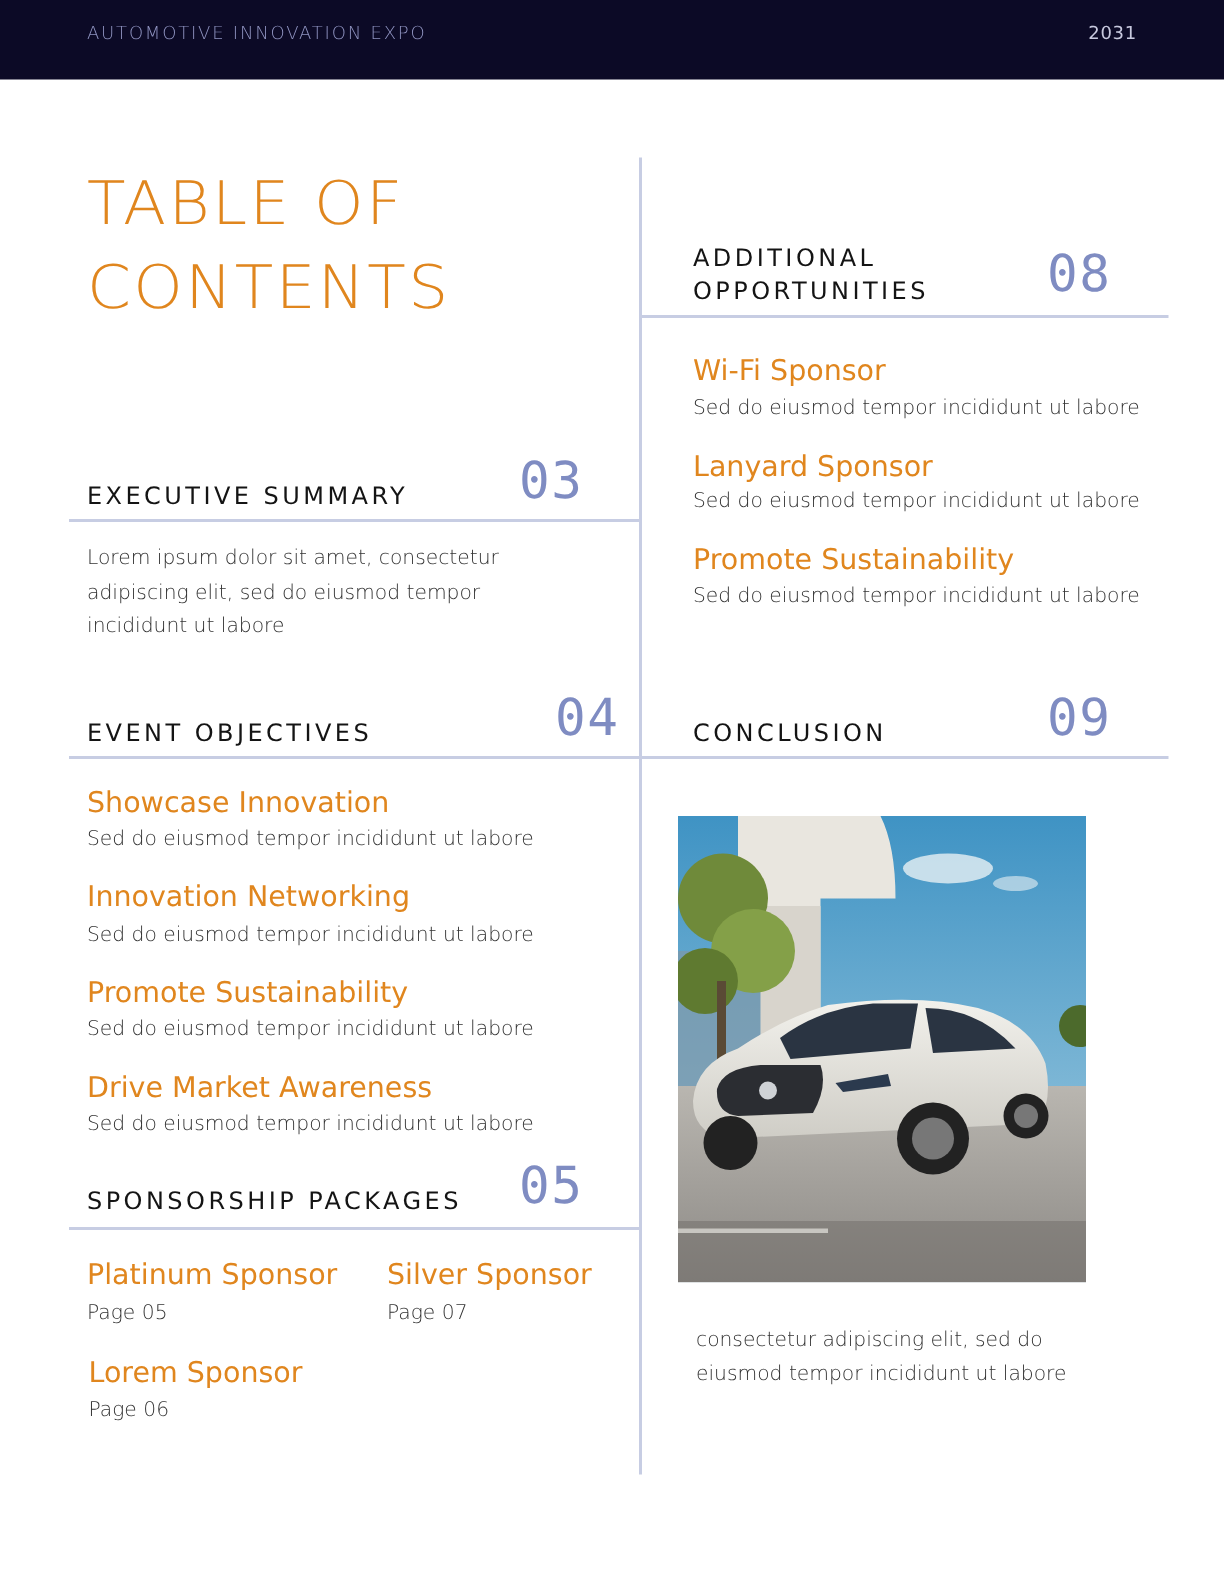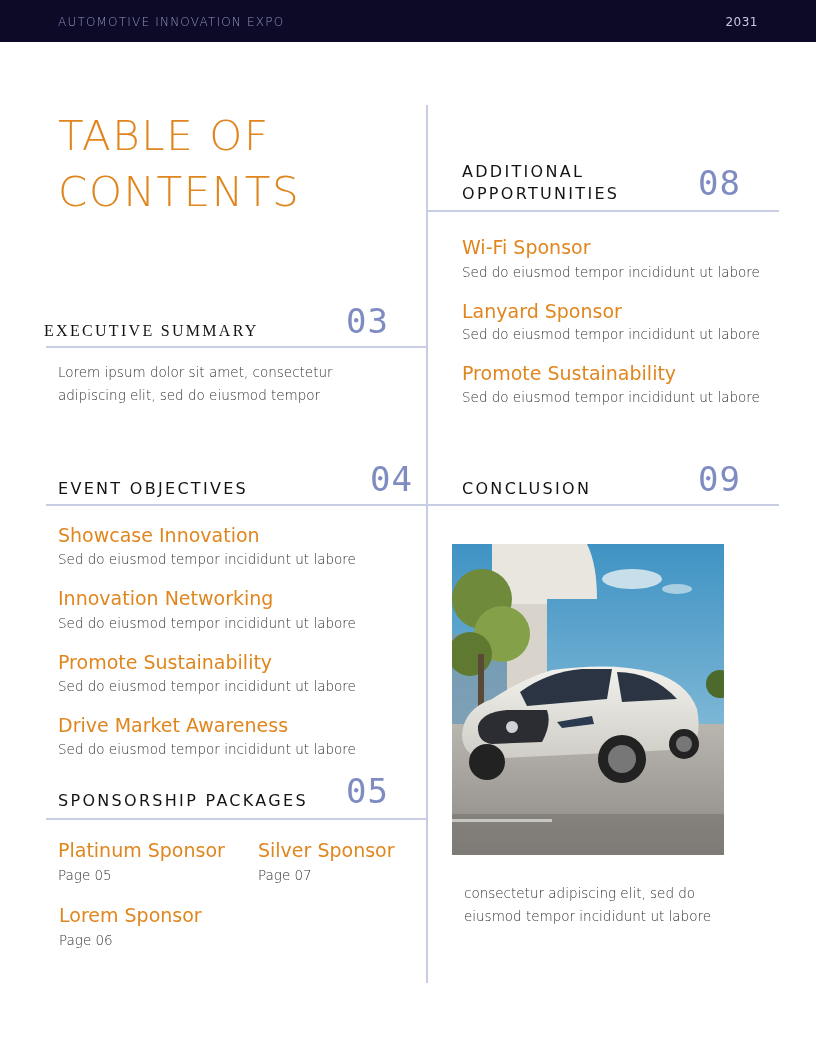--- a/index.html
+++ b/index.html
@@ -1,19 +1,19 @@
 <!DOCTYPE html>
 <html><head>
 <meta charset="utf-8">
 <style>
   * { margin: 0; padding: 0; box-sizing: border-box; }
   html, body { width: 816px; height: 1056px; background: #ffffff; overflow: hidden; }
   body { position: relative; font-family: "DejaVu Sans", sans-serif; color: #222; }
 
-  .topbar { position: absolute; left: 0; top: 0; width: 816px; height: 42px; background: #0c0a26; padding-left: 36px; }
+  .topbar { position: absolute; left: 0; top: 0; width: 816px; height: 53px; background: #0c0a26; padding-left: 36px; }
   .topbar .brand { position: absolute; left: 58px; top: 15px; font-family: "DejaVu Sans", sans-serif; font-size: 12px; letter-spacing: 1.2px; color: #8f93c0; font-weight: 300; }
   .topbar .year { position: absolute; right: 58px; top: 15px; font-size: 12px; color: #c8c9de; letter-spacing: 0.5px; }
 
   .title { position: absolute; left: 58px; top: 108px; font-family: "DejaVu Sans", sans-serif; color: #e0861e; font-size: 40px; line-height: 56px; letter-spacing: 1.5px; font-weight: 300; transform: scaleX(1.05); transform-origin: left; }
 
   .vline { position: absolute; left: 426px; top: 105px; width: 2px; height: 878px; background: #c7cde3; }
   .hline { position: absolute; height: 2px; background: #c7cde3; }
 
   .sec-head { position: absolute; font-family: "DejaVu Sans", sans-serif; font-size: 16px; letter-spacing: 2.3px; color: #141414; font-weight: 400; line-height: 22px; }
   .sec-num { position: absolute; font-family: "DejaVu Sans Mono", monospace; font-size: 34px; color: #7f8cc2; letter-spacing: 1px; line-height: 34px; }
@@ -37,25 +37,26 @@
   <div>TABLE OF</div>
   <div>CONTENTS</div>
 </div>
 
 <div class="vline"></div>
 <div class="hline" style="left:46px; top:346px; width:381px;"></div>
 <div class="hline" style="left:46px; top:504px; width:733px;"></div>
 <div class="hline" style="left:46px; top:818px; width:381px;"></div>
 <div class="hline" style="left:427px; top:210px; width:352px;"></div>
 
-<div class="sec-head" style="left:44px; top:320px;font-family:Liberation Serif, serif;">EXECUTIVE SUMMARY</div>
+<div class="sec-head" style="left:58px; top:320px;">EXECUTIVE SUMMARY</div>
 <div class="sec-num" style="left:346px; top:304px;">03</div>
 <div class="body-text" style="left:58px; top:361px; width:300px;">
   <div>Lorem ipsum dolor sit amet, consectetur</div>
   <div>adipiscing elit, sed do eiusmod tempor</div>
+  <div>incididunt ut labore</div>
 </div>
 
 <div class="sec-head" style="left:58px; top:478px;">EVENT OBJECTIVES</div>
 <div class="sec-num" style="left:350px; top:462px;margin-left:20px;">04</div>
 
 <div class="item-title" style="left:58px; top:526px;">Showcase Innovation</div>
 <div class="item-desc" style="left:58px; top:550px;">Sed do eiusmod tempor incididunt ut labore</div>
 <div class="item-title" style="left:58px; top:589px;">Innovation Networking</div>
 <div class="item-desc" style="left:58px; top:614px;">Sed do eiusmod tempor incididunt ut labore</div>
 <div class="item-title" style="left:58px; top:653px;">Promote Sustainability</div>

